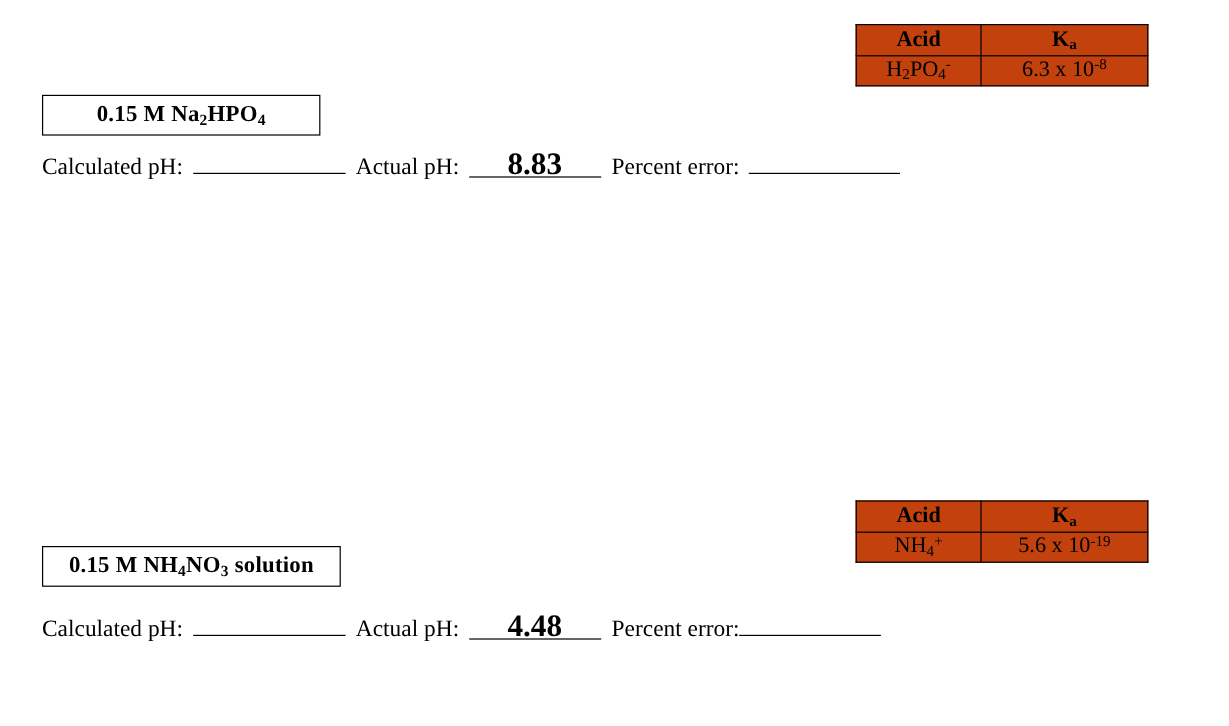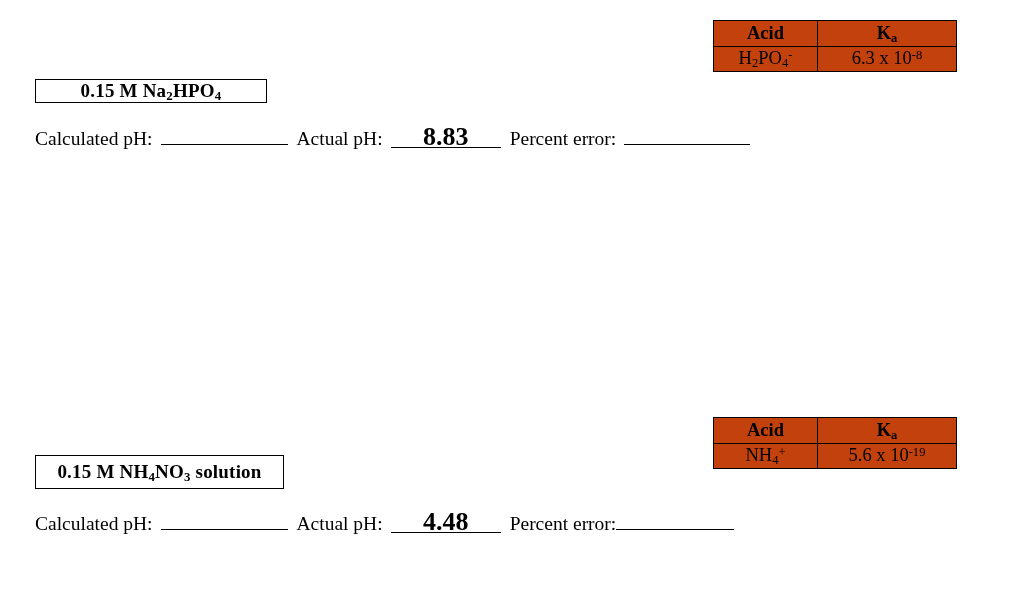--- a/index.html
+++ b/index.html
@@ -22,21 +22,21 @@
     border: 1.5px solid #000000;
     box-sizing: border-box;
     display: flex;
     align-items: center;
     justify-content: center;
     font-weight: bold;
     font-size: 19px;
     letter-spacing: 0.2px;
     background: #ffffff;
   }
-  #label-box-1 { left: 35px; top: 79px;  width: 232px; height: 24px; }
+  #label-box-1 { left: 35px; top: 79px;  width: 232px; height: 34px; }
   #label-box-2 { left: 35px; top: 455px; width: 249px; height: 34px; }
 
   
   .answer-row {
     position: absolute;
     left: 35px;
     font-size: 19.5px;
     white-space: nowrap;
     display: flex;
     align-items: baseline;

